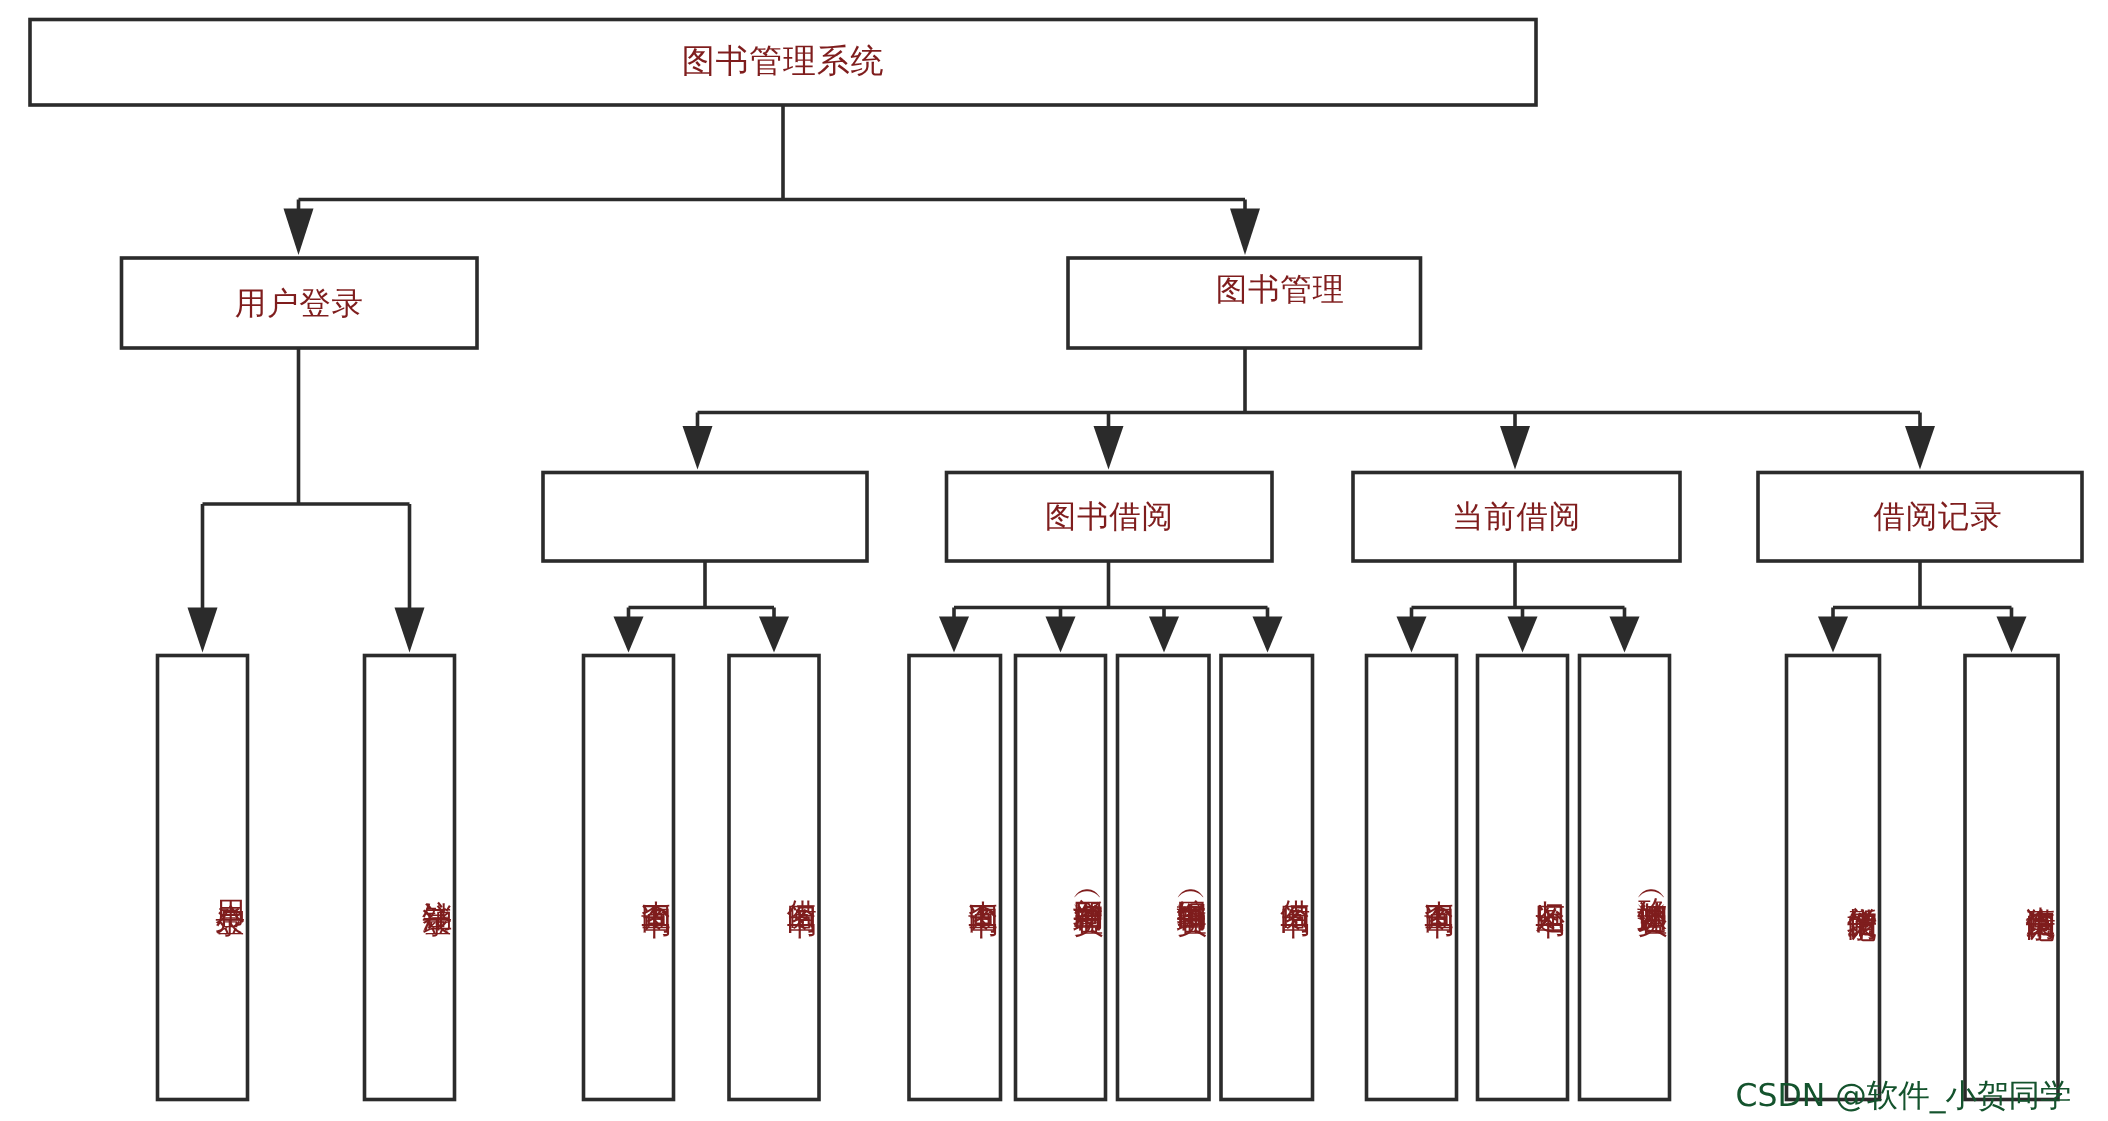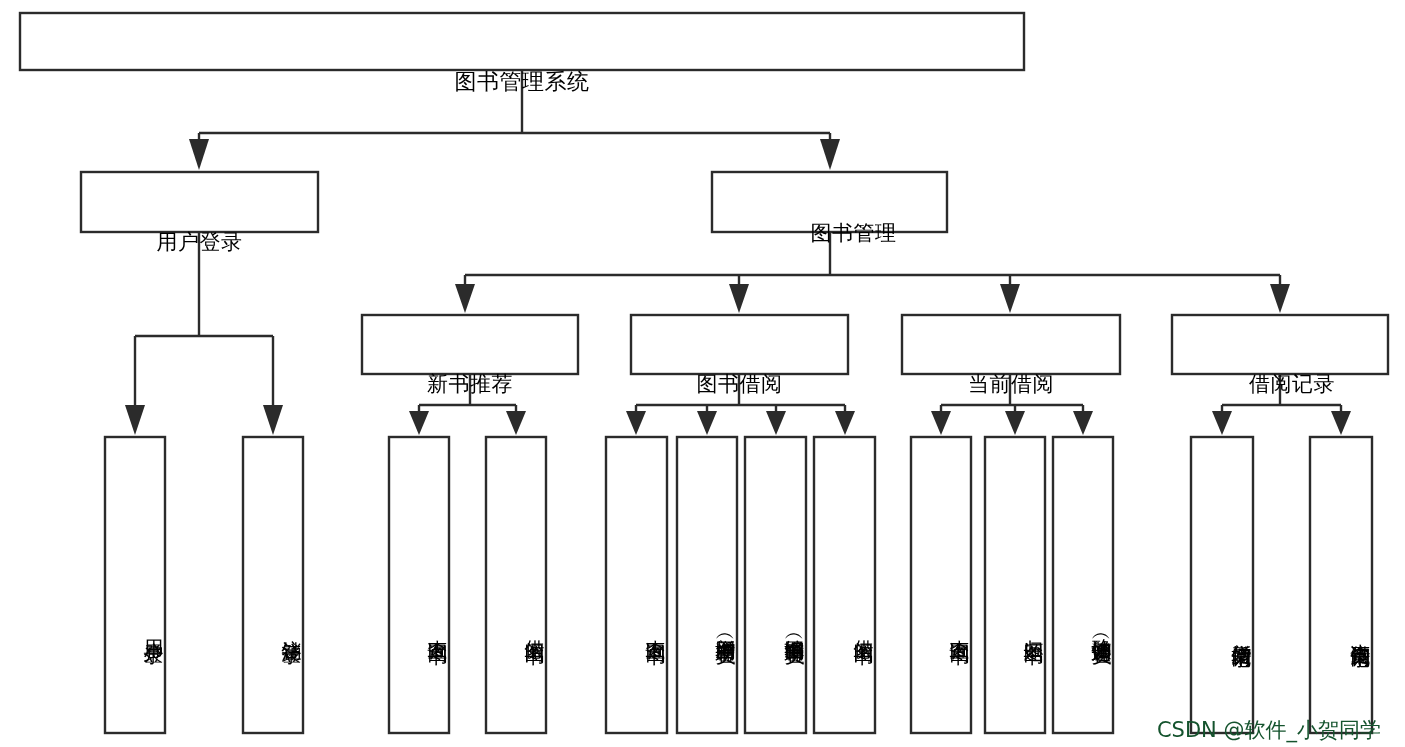--- a/index.html
+++ b/index.html
@@ -39,26 +39,25 @@
   }
   .arrow-head {
     fill: #2b2b2b;
     stroke: none;
   }
   .node-label {
     position: absolute;
     display: flex;
     align-items: center;
     justify-content: center;
-    color: #000000;
+    color: #7f1d1d;
     font-family: "DejaVu Sans", "Liberation Sans", sans-serif;
     pointer-events: none;
     text-align: right;
     line-height: 1.18;
-    margin-top: 40px;
   }
   .horiz-label {
     font-size: 21px;
     letter-spacing: 0.5px;
   }
   .title-label {
     font-size: 22px;
     letter-spacing: 0.5px;
   }
   .vert-label {
@@ -193,21 +192,20 @@
       <polygon class="arrow-head" points="1331,411 1351,411 1341,435"></polygon>
     </g>
 
   </svg>
 
   <div class="node-label title-label" style="left:20px; top:13px; width:1004px; height:57px;">图书管理系统</div>
 
   <div class="node-label horiz-label" style="left:81px; top:172px; width:237px; height:60px;">用户登录</div>
   <div class="node-label horiz-label" style="left:736px; top:172px; width:235px; height:43px;">图书管理</div>
 
-  <div class="node-label horiz-label" style="left:362px; top:315px; width:216px; height:59px;">新书推荐</div>
   <div class="node-label horiz-label" style="left:902px; top:315px; width:218px; height:59px;">当前借阅</div>
   <div class="node-label horiz-label" style="left:631px; top:315px; width:217px; height:59px;">图书借阅</div>
   <div class="node-label horiz-label" style="left:1172px; top:315px; width:216px; height:59px;padding-left:12px;">借阅记录</div>
 
   <div class="node-label vert-label" style="left:105px; top:460px; width:60px; height:250px;">用户登录</div>
   <div class="node-label vert-label" style="left:243px; top:460px; width:60px; height:250px;">注销登录</div>
 
   <div class="node-label vert-label" style="left:389px; top:460px; width:60px; height:250px;">查询图书</div>
   <div class="node-label vert-label" style="left:486px; top:460px; width:60px; height:250px;">借阅图书</div>
 

